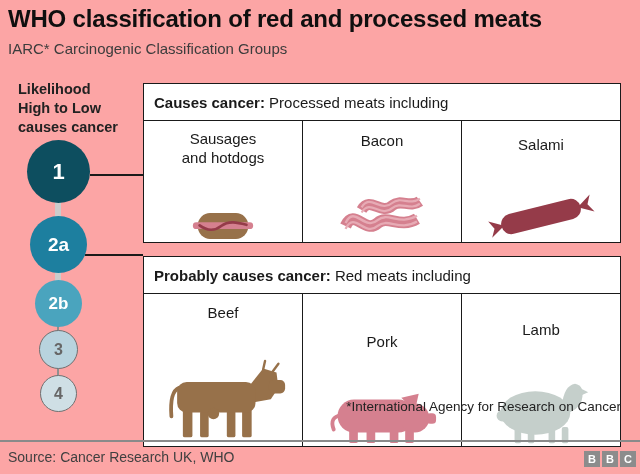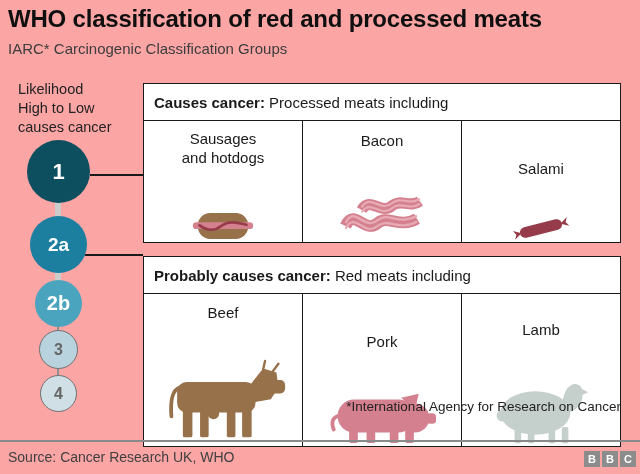--- a/index.html
+++ b/index.html
@@ -1,27 +1,27 @@
 <!DOCTYPE html>
 <html><head>
 <meta charset="utf-8">
 <style>
   html,body{margin:0;padding:0;background:#fff;}
   .page{position:relative;width:640px;height:474px;background:#fca5a5;overflow:hidden;
         font-family:"Liberation Sans",sans-serif;color:#1a1a1a;}
   .title{position:absolute;left:8px;top:5px;font-size:24px;font-weight:bold;color:#0f0f0f;letter-spacing:-0.2px;}
   .subtitle{position:absolute;left:8px;top:40px;font-size:15px;color:#3c3c3c;}
-  .caption{position:absolute;left:18px;top:80px;font-size:14.5px;line-height:19px;color:#222;}
+  .caption{position:absolute;left:18px;top:80px;font-size:14.5px;line-height:19px;color:#222;font-weight:bold;}
 
   
   .circle{position:absolute;border-radius:50%;display:flex;align-items:center;justify-content:center;
           font-weight:bold;box-sizing:border-box;}
   .c1 {left:27px;top:140px;width:63px;height:63px;font-size:22px;}
   .c2a{left:30px;top:216px;width:57px;height:57px;font-size:19px;}
-  .c2b{left:35px;top:280px;width:47px;height:47px;font-size:20px;text-align:right;}
+  .c2b{left:35px;top:280px;width:47px;height:47px;font-size:17px;text-align:right;}
   .c3 {left:39px;top:330px;width:39px;height:39px;font-size:16px;border:1.3px solid;}
   .c4 {left:40px;top:375px;width:37px;height:37px;font-size:16px;border:1.3px solid;}
 
   .vconn{position:absolute;}
   .vc1{left:55px;top:200px;width:6px;height:18px;background:#cccccc;}
   .vc2{left:55px;top:271px;width:6px;height:11px;background:#cccccc;}
   .vc3{left:57px;top:325px;width:2px;height:7px;background:#8f8f8f;}
   .vc4{left:57px;top:368px;width:2px;height:9px;background:#8f8f8f;}
   .hconn{position:absolute;height:2px;background:#1a1a1a;}
   .hc1{left:90px;top:174px;width:53px;}
@@ -35,21 +35,21 @@
               padding-left:10px;font-size:15px;box-sizing:border-box;}
   .box-body{display:flex;height:calc(100% - 37px);}
   .cell{flex:1 1 0;display:flex;flex-direction:column;align-items:center;box-sizing:border-box;overflow:hidden;gap:35px;}
   .cell + .cell{border-left:1.5px solid #1a1a1a;}
   .cell-label{font-size:15px;text-align:center;line-height:19px;color:#1a1a1a;}
 
   .cell-hotdog .cell-label{margin-top:8px;}
   .cell-hotdog svg{margin-top:8px;}
   .cell-bacon .cell-label{margin-top:10px;}
   .cell-bacon svg{margin-top:6px;}
-  .cell-salami .cell-label{margin-top:38px;}
+  .cell-salami .cell-label{margin-top:14px;}
   .cell-salami svg{margin-top:2px;}
   .cell-pork .cell-label{margin-top:38px;}
   .cell-pork svg{margin-top:2px;}
   .cell-beef .cell-label{margin-top:9px;}
   .cell-beef svg{margin-top:2px;}
   .cell-lamb .cell-label{margin-top:26px;}
   .cell-lamb svg{margin-top:4px;}
 
   .footnote{position:absolute;right:19px;top:399px;font-size:13.5px;color:#222;}
   .footer-rule{position:absolute;left:0;top:440px;width:640px;height:1.5px;background:#8a8a8a;}

